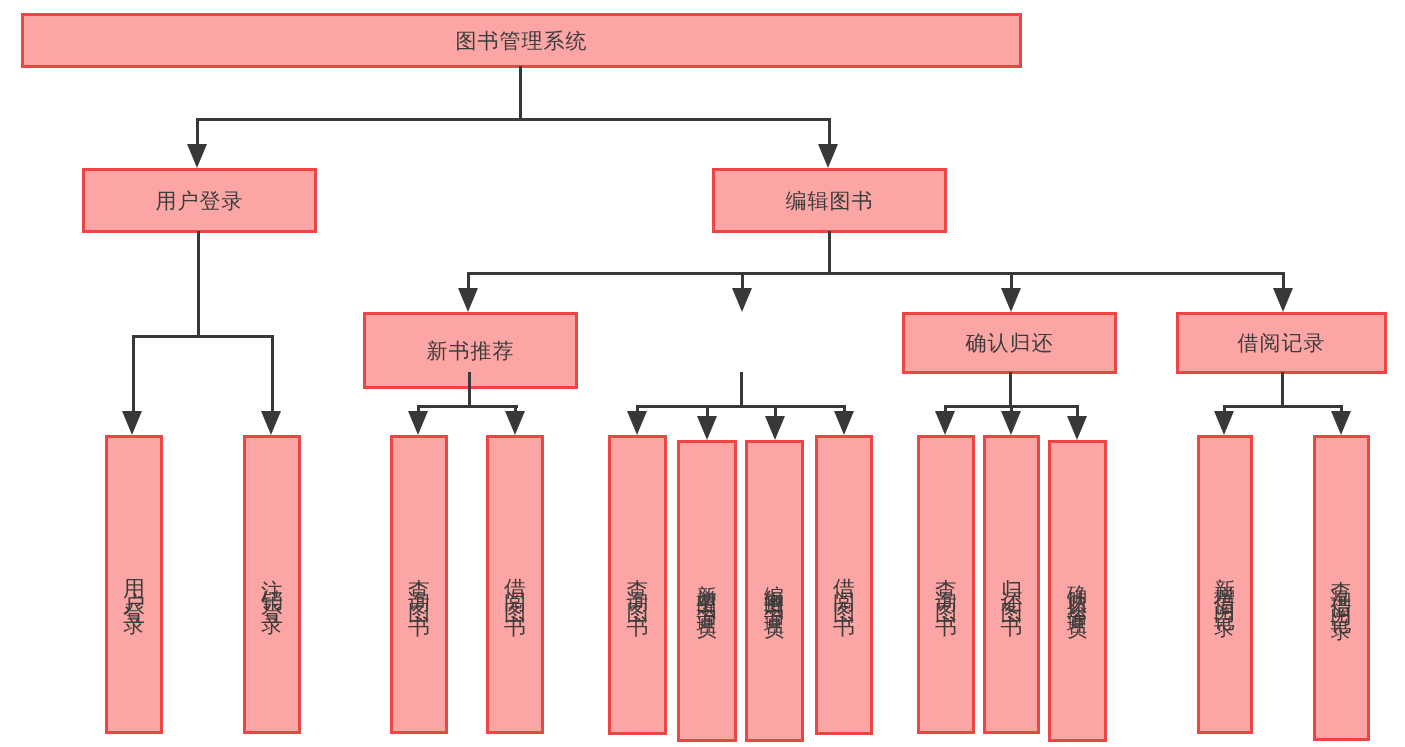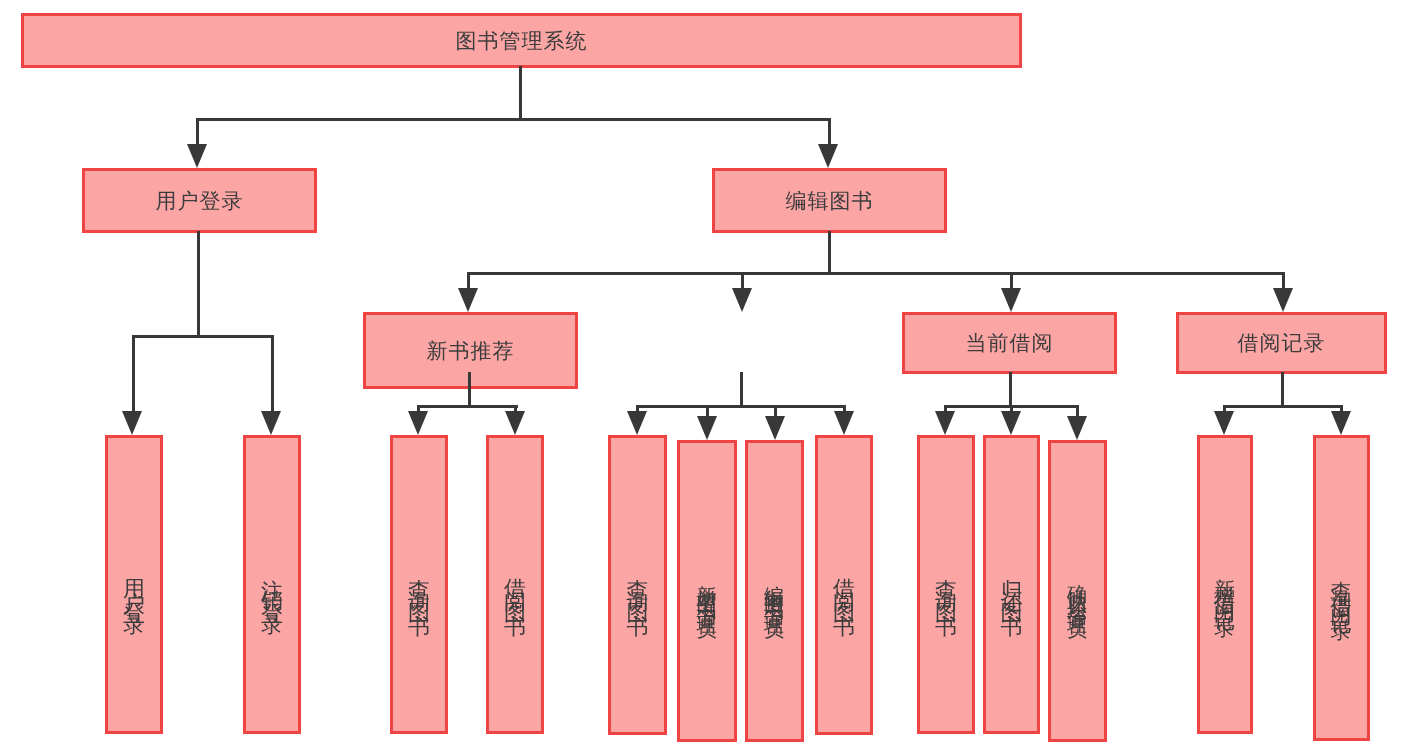--- a/index.html
+++ b/index.html
@@ -73,21 +73,21 @@
   <div class="a" style="left:732px;top:288px;"></div>
   <div class="v" style="left:1010px;top:272px;height:22px;"></div>
   <div class="a" style="left:1001px;top:288px;"></div>
   <div class="v" style="left:1282px;top:272px;height:22px;"></div>
   <div class="a" style="left:1273px;top:288px;"></div>
 
   <div class="box" style="left:363px;top:312px;width:215px;height:77px;">
     <span>新书推荐</span>
   </div>
   <div class="box" style="left:902px;top:312px;width:215px;height:62px;">
-    <span>当前借阅</span>
+    <span>确认归还</span>
   </div>
   <div class="box" style="left:1176px;top:312px;width:211px;height:62px;">
     <span>借阅记录</span>
   </div>
 
   <div class="v" style="left:468px;top:372px;height:35px;"></div>
   <div class="h" style="left:417px;top:405px;width:101px;"></div>
   <div class="v" style="left:417px;top:405px;height:22px;"></div>
   <div class="a" style="left:408px;top:411px;"></div>
   <div class="v" style="left:514px;top:405px;height:22px;"></div>

